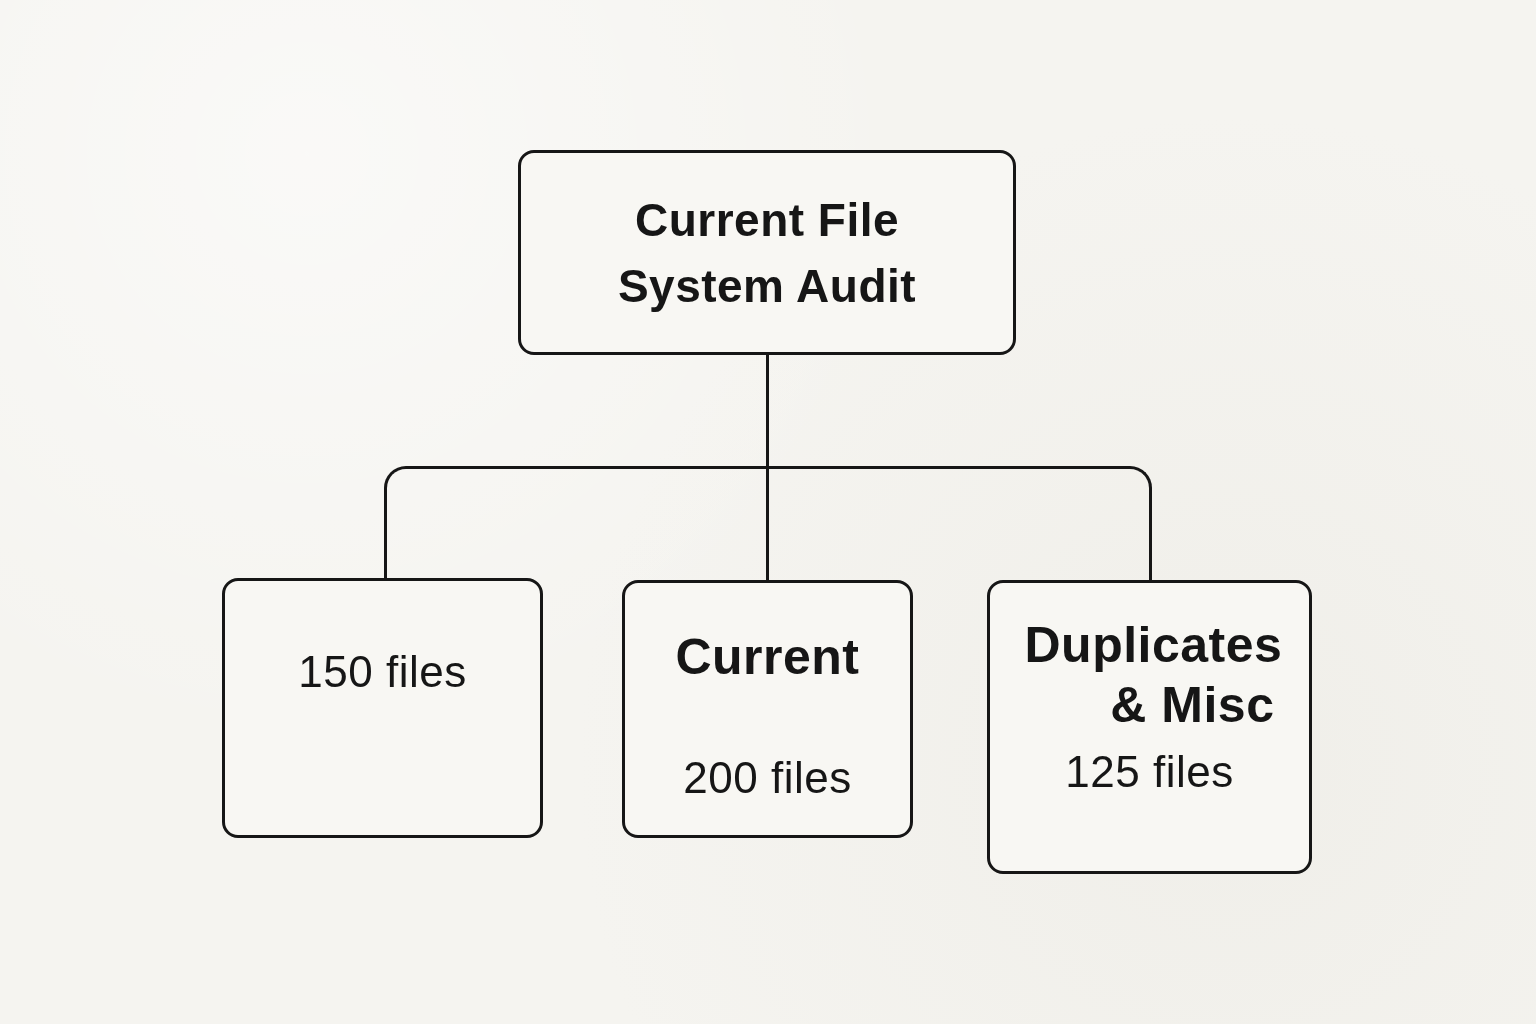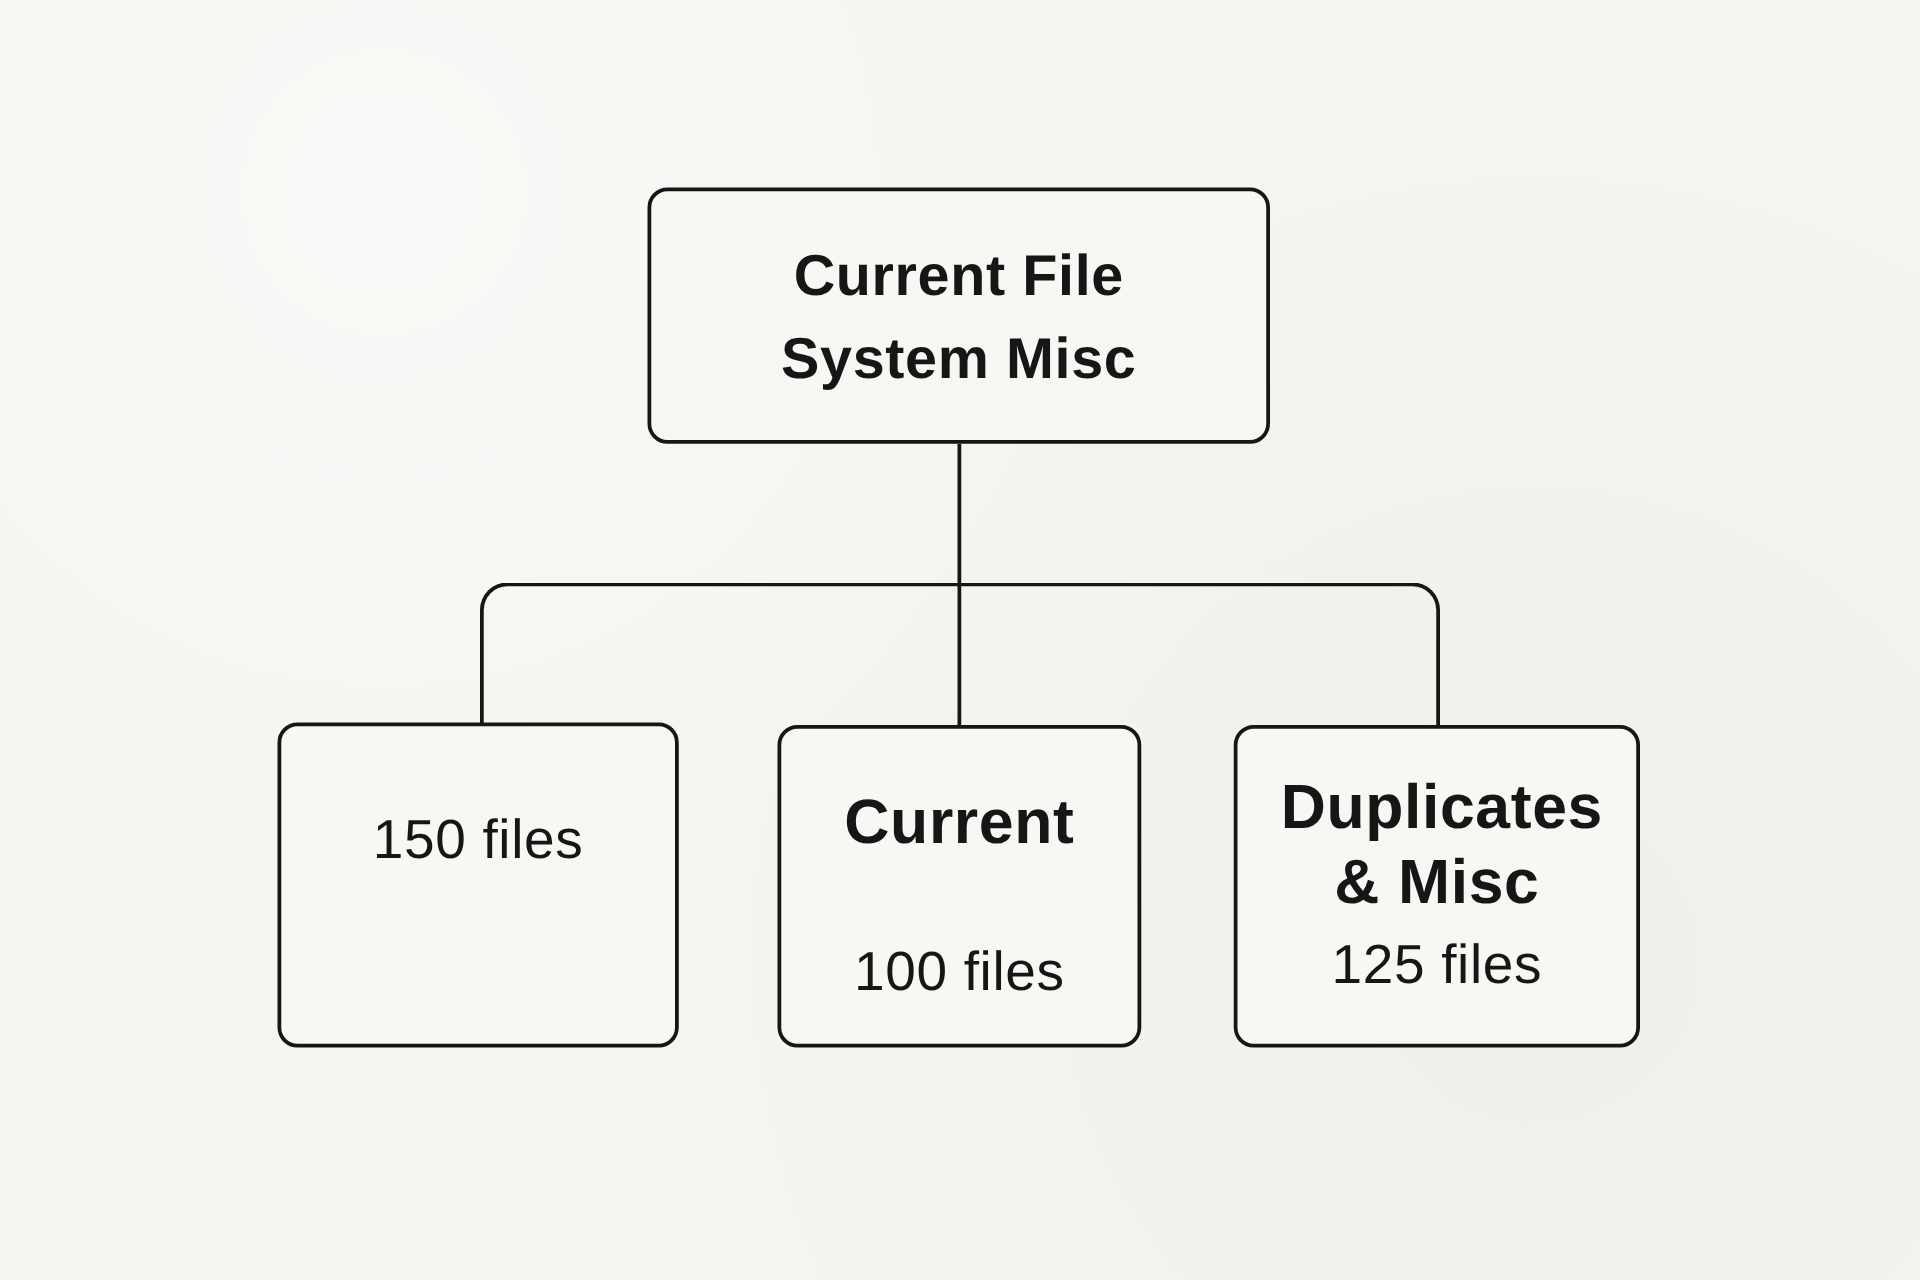--- a/index.html
+++ b/index.html
@@ -68,21 +68,22 @@
   .node--personal {
     left: 622px;
     top: 580px;
     width: 291px;
     height: 258px;
   }
   .node--duplicates {
     left: 987px;
     top: 580px;
     width: 325px;
-    height: 258px;
+    height: 294px;
+    text-align: right;
   }
   .node--projects .node__label,
   .node--personal .node__label {
     margin-top: 44px;
   }
   .node--projects .node__count,
   .node--personal .node__count {
     margin-top: 66px;
   }
   .node--duplicates .node__label {
@@ -119,30 +120,30 @@
 </head>
 <body>
 
 <div class="canvas">
 
   <div class="connector-stem"></div>
 
   <div class="connector-branch"></div>
 
   <div class="node node--root">
-    <div class="node__label">Current File System Misc</div>
+    <div class="node__label">Current File System Audit</div>
   </div>
 
   <div class="node node--child node--projects">
     <div class="node__count">150 files</div>
   </div>
 
   <div class="node node--child node--personal">
     <div class="node__label">Current</div>
-    <div class="node__count">100 files</div>
+    <div class="node__count">200 files</div>
   </div>
 
   <div class="node node--child node--duplicates">
     <div class="node__label">Duplicates &amp; Misc</div>
     <div class="node__count">125 files</div>
   </div>
 
 </div>
 
 </body></html>

